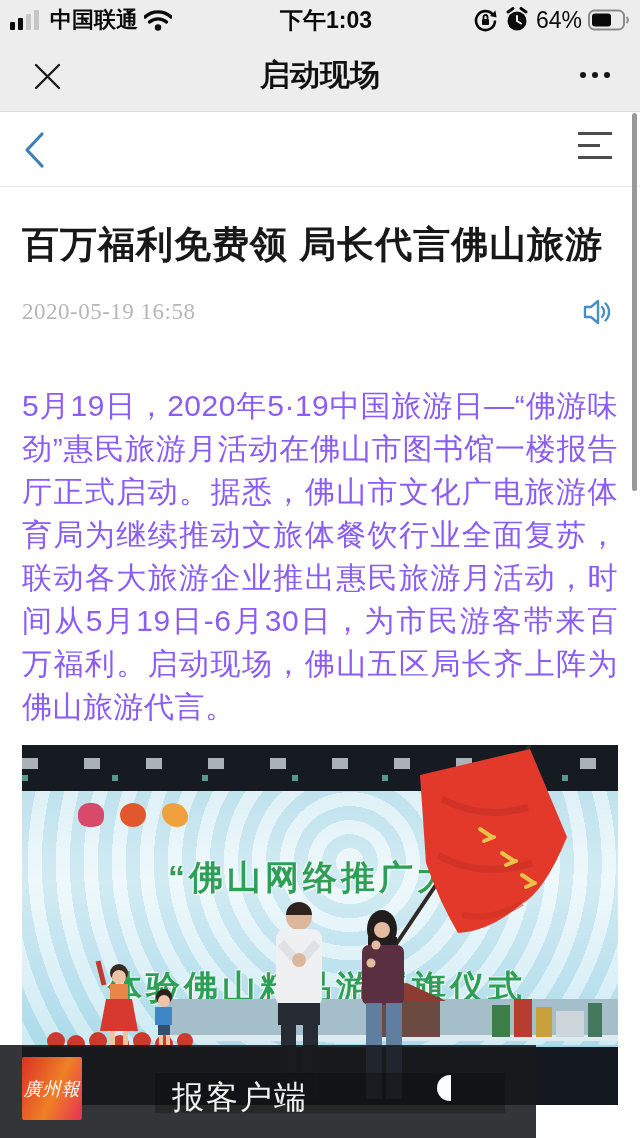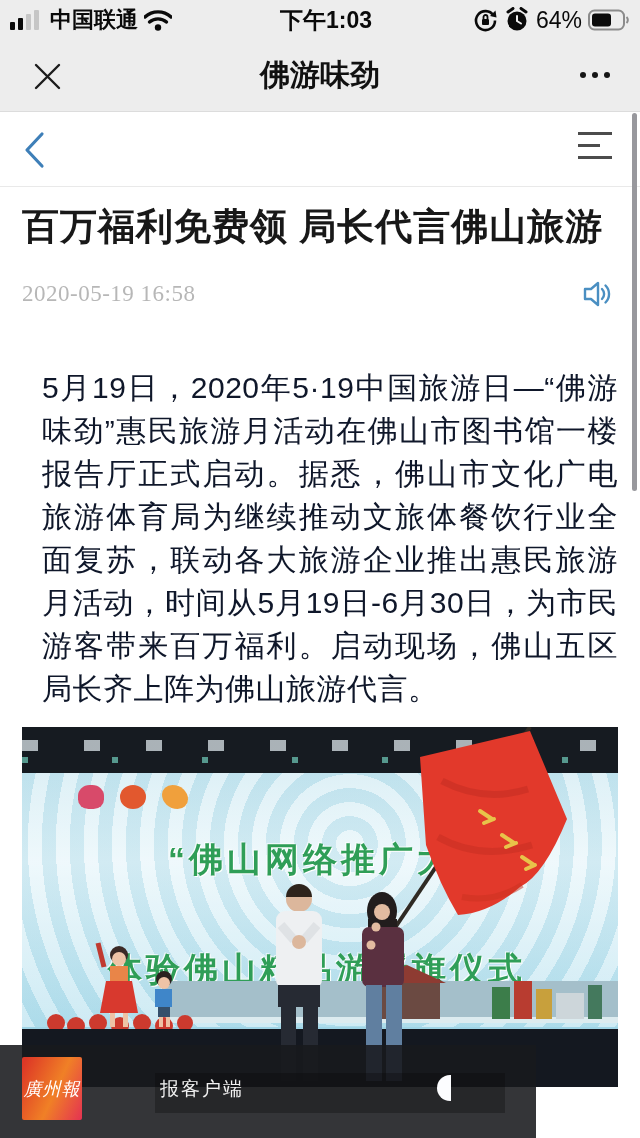--- a/index.html
+++ b/index.html
@@ -23,25 +23,25 @@
 
   
   .webheader { position:relative; height:75px; background:#ffffff; border-bottom:1px solid #e9e9e9; }
   .wh-back { position:absolute; left:20px; top:18px; cursor:pointer; }
   .wh-menu { position:absolute; right:28px; top:20px; width:34px; cursor:pointer; }
   .wh-menu i { display:block; height:3px; background:#4c4c4c; margin-bottom:9px; }
   .wh-menu i.short { width:22px; }
 
   
   .content { padding:0 22px; }
-  .art-title { margin-top:13px; width:585px; font-size:37px; line-height:53px; font-weight:700; color:#181818; letter-spacing:1px; }
+  .art-title { margin-top:31px; width:585px; font-size:37px; line-height:53px; font-weight:700; color:#181818; letter-spacing:1px; }
   .meta-row { margin-top:26px; display:flex; align-items:center; justify-content:space-between; height:30px; }
   .art-date { font-size:23px; color:#b7b7b7; letter-spacing:0.5px;font-family:Liberation Serif, serif; }
   .speaker-btn { margin-right:6px; cursor:pointer; }
-  .art-body { margin-top:57px; font-size:30px; line-height:43px; color:#0f172a; text-align:justify; letter-spacing:0.5px;margin-left:20px; }
+  .art-body { margin-top:57px; font-size:30px; line-height:43px; color:#8b5cf6; text-align:justify; letter-spacing:0.5px; }
 
   
   .photo { position:relative; margin-top:17px; width:596px; height:360px; overflow:hidden; background:#9fd4e6; cursor:pointer; }
   .ph-ceiling { position:absolute; left:0; top:0; width:596px; height:46px; background:#161b21; }
   .ph-ceiling:before { content:""; position:absolute; left:0; top:13px; height:11px; width:100%;
       background:repeating-linear-gradient(90deg,#cfd8dd 0 16px, rgba(0,0,0,0) 16px 62px); opacity:0.8; }
   .ph-ceiling:after { content:""; position:absolute; left:0; top:30px; height:6px; width:100%;
       background:repeating-linear-gradient(90deg, rgba(120,220,200,0.65) 0 6px, rgba(0,0,0,0) 6px 90px); }
   .ph-screen { position:absolute; left:0; top:46px; width:596px; height:254px;
       background:
@@ -58,21 +58,21 @@
   .ph-green2 { left:86px; top:220px; font-size:34px; }
   .ph-scene { position:absolute; left:0; top:0; z-index:3; }
 
   
   .bottombar { position:absolute; left:0; top:1045px; width:536px; height:93px; background:rgba(24,25,28,0.88); z-index:10; cursor:pointer; }
   .bb-shade { position:absolute; left:155px; top:28px; width:350px; height:40px; background:rgba(5,5,8,0.30); }
   .bb-logo { position:absolute; left:22px; top:12px; width:60px; height:63px; border-radius:2px;
       background:linear-gradient(115deg,#dd3726 5%,#f08026 55%,#e43252 100%);
       display:flex; align-items:center; justify-content:center; }
   .bb-logo span { font-family:"DejaVu Serif","Liberation Serif",serif; font-style:italic; font-size:18px; color:#ffffff; letter-spacing:1px; }
-  .bb-caption { position:absolute; left:160px; top:31px; font-size:19px; color:#f1f1f1; letter-spacing:2px; }
+  .bb-caption { position:absolute; left:172px; top:31px; font-size:32px; color:#f1f1f1; letter-spacing:2px; }
   .bb-crescent { position:absolute; left:437px; top:30px; width:26px; height:26px; border-radius:50%; background:#fcfdff;
       clip-path:inset(0 46% 0 0); }
 
   
   .scrollbar { position:absolute; right:3px; top:113px; width:5px; height:378px; border-radius:3px; background:#98989d; z-index:20; cursor:pointer; }
 </style>
 </head>
 <body>
 
 <div class="screen">
@@ -108,21 +108,21 @@
       <span class="sb-batt-label">64%</span>
       <svg width="42" height="22" viewBox="0 0 42 22">
         <rect x="1" y="1.5" width="35" height="19" rx="5.5" fill="none" stroke="#8b8b8b" stroke-width="2"></rect>
         <rect x="4" y="4.5" width="19" height="13" rx="3" fill="#0a0a0a"></rect>
         <path d="M38.5 8 a4 4 0 0 1 0 6" fill="none" stroke="#8b8b8b" stroke-width="2"></path>
       </svg>
     </div>
   </div>
 
   <div class="navbar">
-    <span class="nav-title">佛游味劲</span>
+    <span class="nav-title">启动现场</span>
     <svg class="nav-close" width="27" height="27" viewBox="0 0 27 27">
       <path d="M2 2 L25 25 M25 2 L2 25" stroke="#1c1c1c" stroke-width="2.4" stroke-linecap="round"></path>
     </svg>
     <div class="nav-more">
         <i></i>
         <i></i>
         <i></i>
       </div>
   </div>
 

